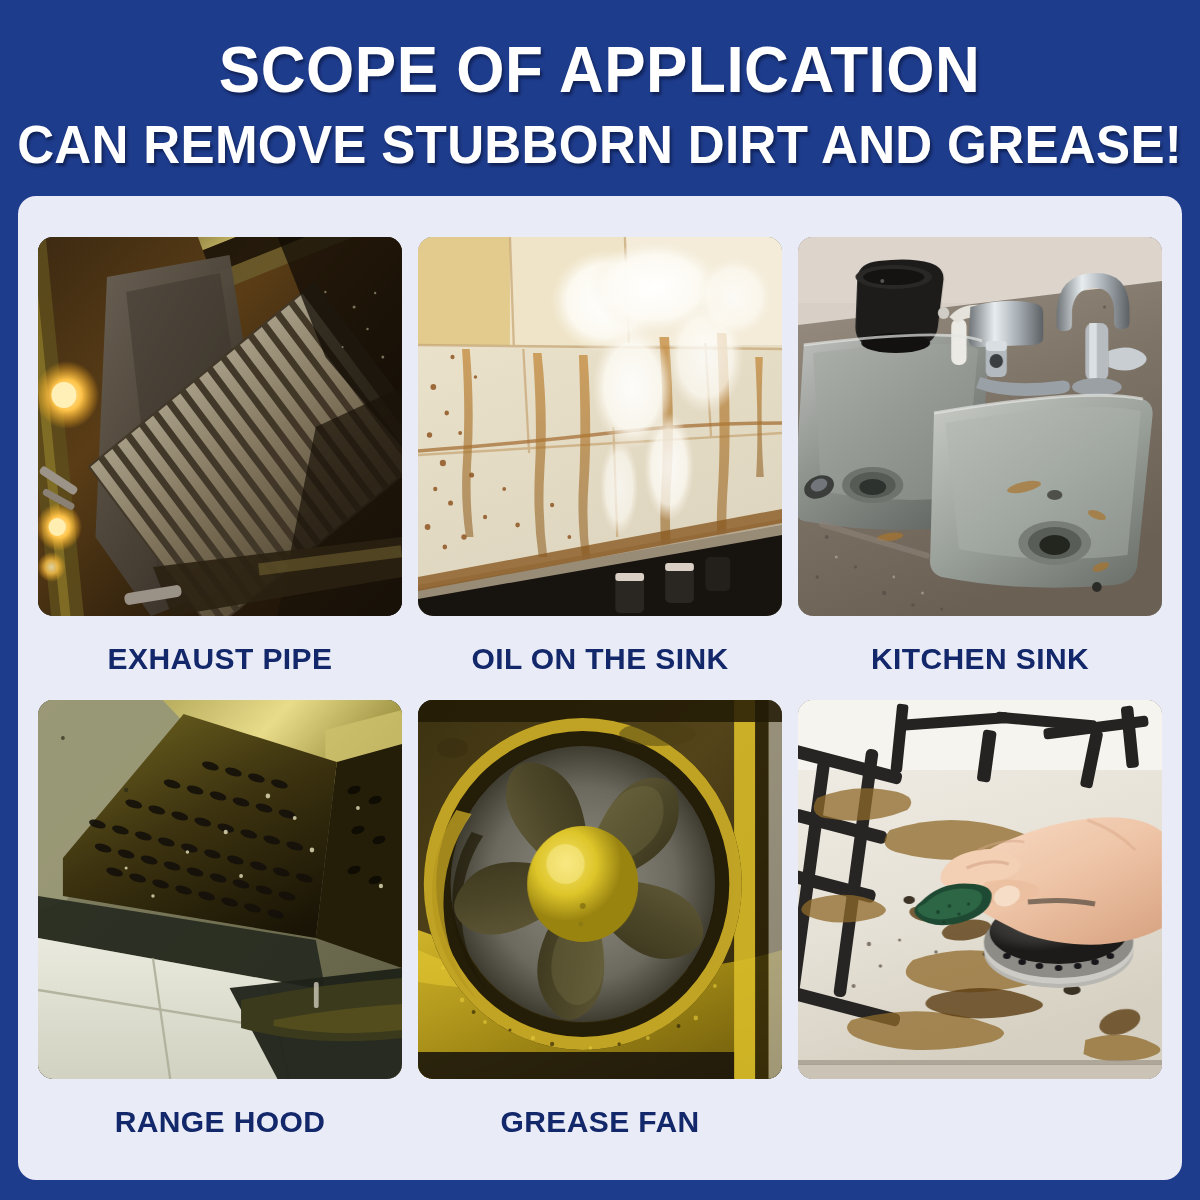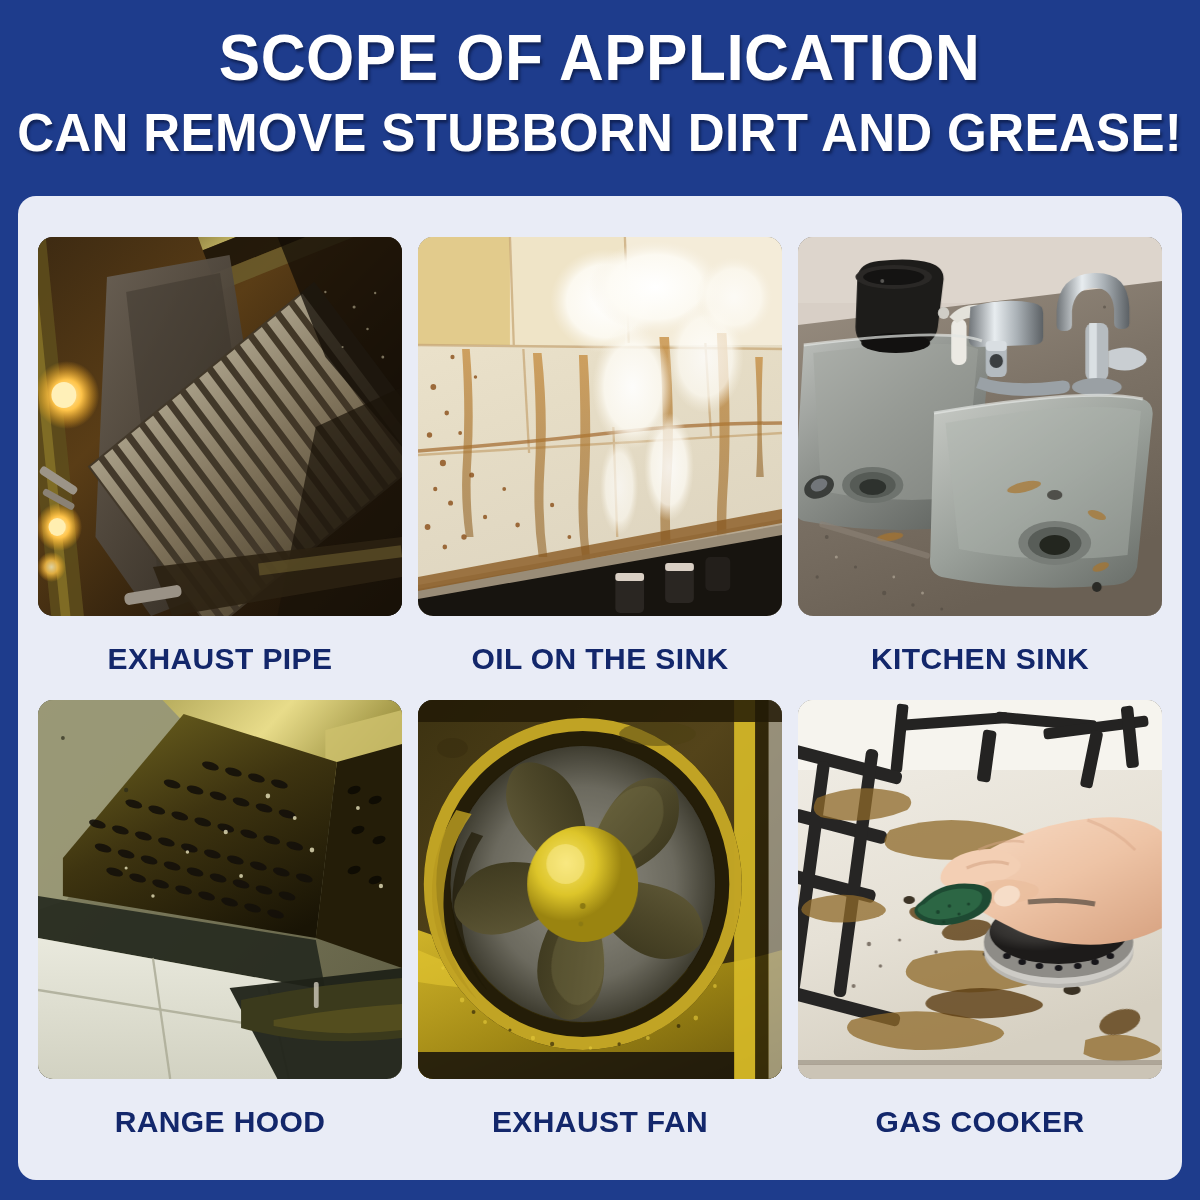--- a/index.html
+++ b/index.html
@@ -24,21 +24,21 @@
   
   .header {
     position: absolute;
     left: 0; top: 0;
     width: 1200px;
     height: 196px;
     display: flex;
     flex-direction: column;
     align-items: center;
     justify-content: flex-start;
-    padding-top: 26px;
+    padding-top: 38px;
     box-sizing: border-box;
   }
   .title {
     color: #FFFFFF;
     font-size: 64px;
     font-weight: bold;
     letter-spacing: 0.5px;
     line-height: 1.0;
     text-align: center;
     text-shadow: 2px 3px 3px rgba(5,15,45,0.55);
@@ -632,21 +632,21 @@
                 <circle cx="140" cy="344" r="2.2"></circle>
               <circle cx="210" cy="344" r="1.8"></circle>
                 <circle cx="272" cy="326" r="2"></circle>
               <circle cx="96" cy="330" r="1.6"></circle>
             </g>
 
             <ellipse cx="36" cy="48" rx="16" ry="10" fill="#3a2f10" opacity="0.7"></ellipse>
             <ellipse cx="250" cy="34" rx="40" ry="12" fill="#4c3f12" opacity="0.5"></ellipse>
           </svg>
         </div>
-        <div class="caption">EXHAUST FAN</div>
+        <div class="caption">GREASE FAN</div>
       </div>
 
       <div class="cell">
         <div class="photo">
           <svg viewBox="0 0 380 379" preserveAspectRatio="none">
             <defs>
               <linearGradient id="p6top" x1="0" y1="0" x2="0.3" y2="1">
                 <stop offset="0" stop-color="#f2efe8"></stop>
                 <stop offset="0.6" stop-color="#e6e1d6"></stop>
                 <stop offset="1" stop-color="#d6d0c2"></stop>
@@ -757,18 +757,17 @@
                   <circle cx="178" cy="204" r="1.6"></circle>
                 <circle cx="152" cy="222" r="1.6"></circle>
               </g>
               <path d="M240 202 q38 -4 70 2" stroke="#2a2a26" stroke-width="5" fill="none" opacity="0.55"></path>
             </g>
 
             <rect x="0" y="364" width="380" height="15" fill="#cbc4b6"></rect>
             <rect x="0" y="360" width="380" height="5" fill="#9d9486" opacity="0.7"></rect>
           </svg>
         </div>
-        <div class="caption">GAS COOKER</div>
       </div>
 
     </div>
   </div>
 </div>
 
 </body></html>

